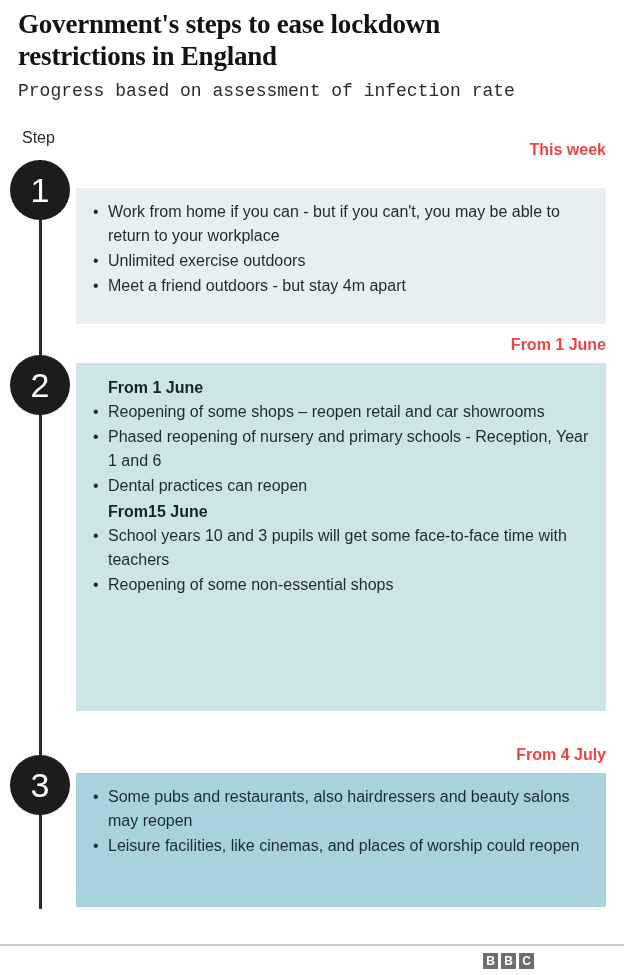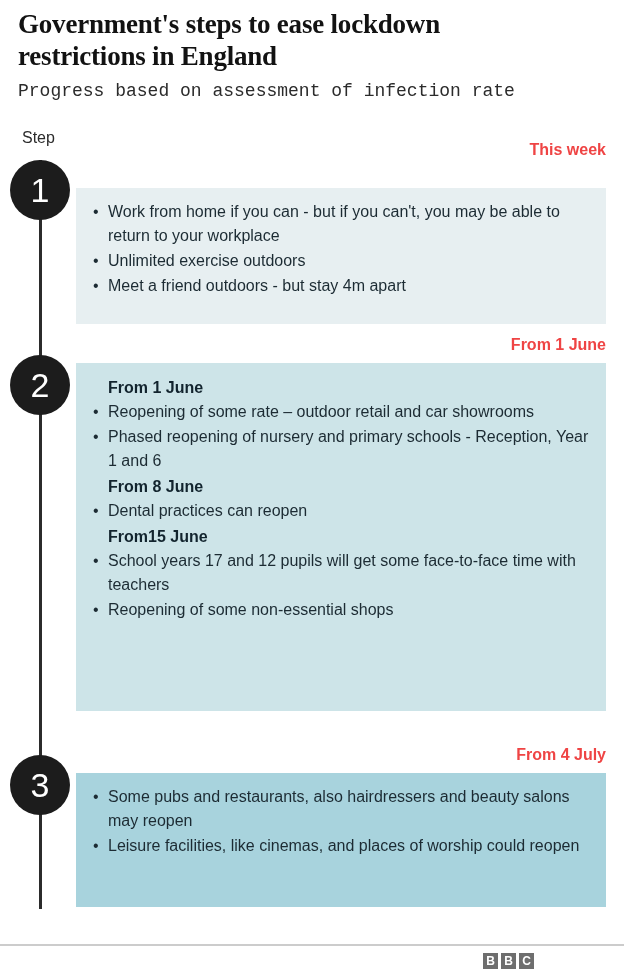--- a/index.html
+++ b/index.html
@@ -188,26 +188,25 @@
             <li class="bullet">Meet a friend outdoors - but stay 4m apart</li>
           </ul>
         </div>
         <div class="circle" style="top: 20px;">1</div>
       </div>
       <div class="step-row" style="top: 335px;">
         <div class="date-label">From 1 June</div>
         <div class="panel" style="top: 28px; min-height: 348px; background: rgb(205, 228, 232);">
           <ul class="bullets">
             <li class="subhead">From 1 June</li>
-            <li class="bullet">Reopening of some rate – outdoor retail and car showrooms</li>
+            <li class="bullet">Reopening of some shops – reopen retail and car showrooms</li>
             <li class="bullet">Phased reopening of nursery and primary schools - Reception, Year 1 and 6</li>
-            <li class="subhead">From 8 June</li>
             <li class="bullet">Dental practices can reopen</li>
             <li class="subhead">From15 June</li>
-            <li class="bullet">School years 17 and 12 pupils will get some face-to-face time with teachers</li>
+            <li class="bullet">School years 10 and 3 pupils will get some face-to-face time with teachers</li>
             <li class="bullet">Reopening of some non-essential shops</li>
           </ul>
         </div>
         <div class="circle" style="top: 20px;">2</div>
       </div>
       <div class="step-row" style="top: 745px;">
         <div class="date-label">From 4 July</div>
         <div class="panel" style="top: 28px; min-height: 134px; background: rgb(168, 211, 221);">
           <ul class="bullets">
             <li class="bullet">Some pubs and restaurants, also hairdressers and beauty salons may reopen</li>

